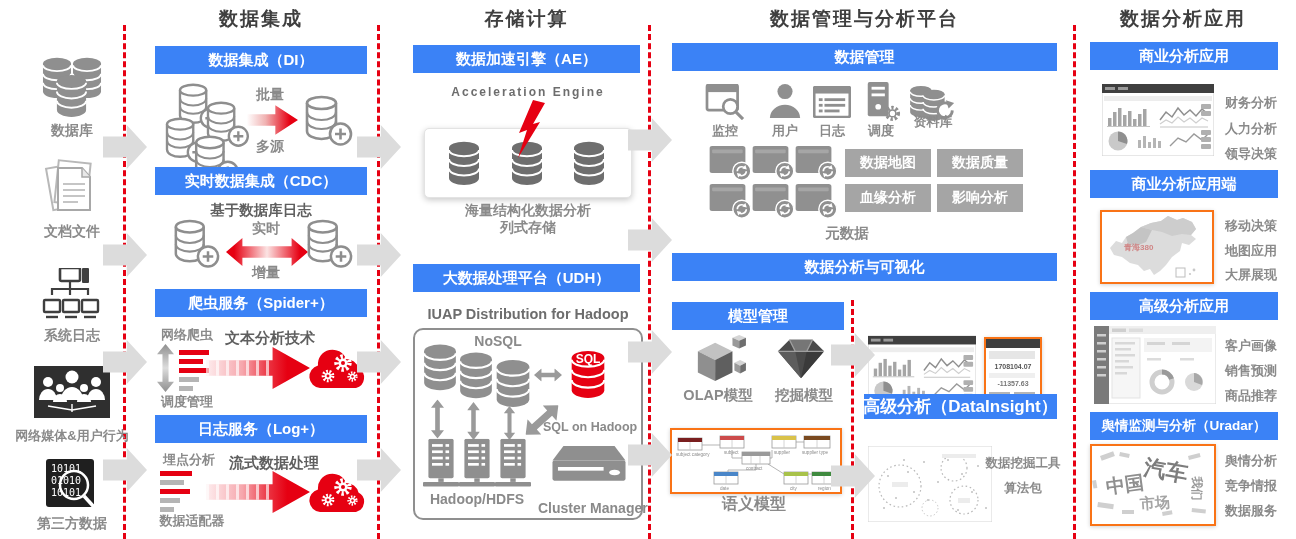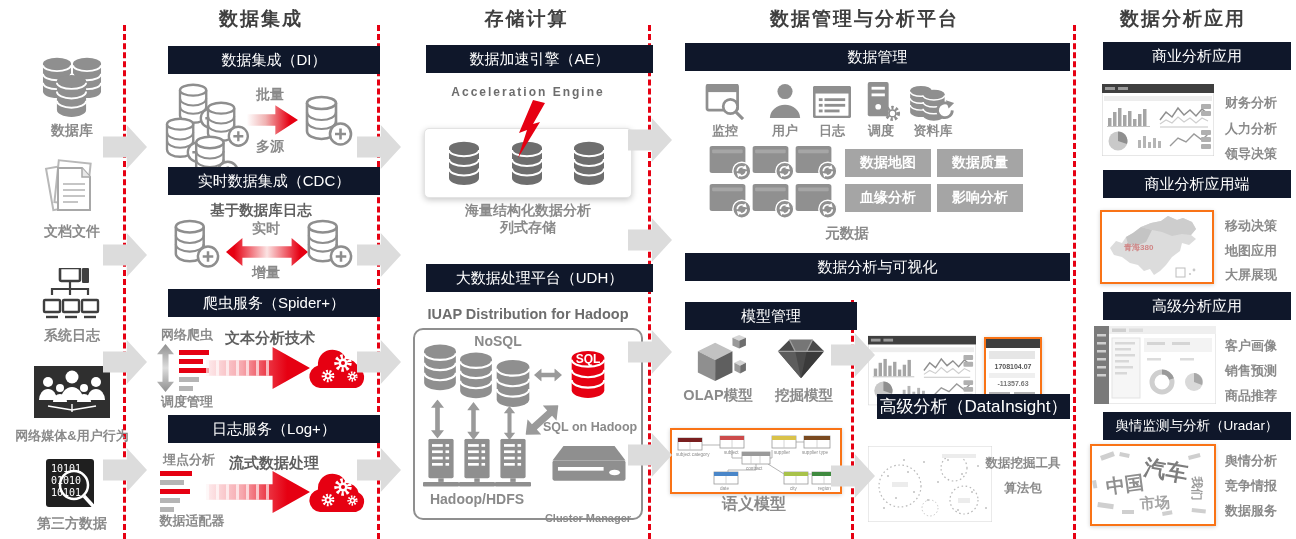--- a/index.html
+++ b/index.html
@@ -3,22 +3,22 @@
 <meta charset="utf-8">
 <style>
   html,body{margin:0;padding:0;background:#fff;}
   #canvas{position:relative;width:1296px;height:539px;background:#fff;overflow:hidden;
     font-family:"Liberation Sans","DejaVu Sans",sans-serif;}
   .abs{position:absolute;}
   .col-title{position:absolute;font-weight:bold;font-size:19px;color:#3f3f3f;text-align:center;letter-spacing:2px;}
   .divider{position:absolute;width:0;border-left:3px dashed #e60012;}
   .flow-arrow{position:absolute;width:44px;height:46px;background:#dcdcdc;
     clip-path:polygon(0 27%,54% 27%,54% 2%,100% 50%,54% 98%,54% 73%,0 73%);z-index:5;}
-  .banner{position:absolute;background:#0f172a;color:#fff;font-weight:normal;font-size:15px;
-    display:flex;align-items:center;justify-content:center;white-space:nowrap;z-index:2;margin-left:13px;}
+  .banner{position:absolute;background:#3b82f6;color:#fff;font-weight:bold;font-size:15px;
+    display:flex;align-items:center;justify-content:center;white-space:nowrap;z-index:2;}
   .lbl{position:absolute;font-weight:bold;color:#8a8a8a;text-align:center;white-space:nowrap;}
   .sublbl{position:absolute;font-weight:bold;color:#5f5f5f;text-align:center;white-space:nowrap;}
   .gray-btn{position:absolute;background:#a5a5a5;color:#fff;font-weight:bold;font-size:14px;
     display:flex;align-items:center;justify-content:center;}
   .card{position:absolute;background:#fff;border:1px solid #e3e3e3;box-shadow:0 2px 6px rgba(0,0,0,.22);border-radius:5px;}
   .img-card{position:absolute;background:#fff;border:2px solid #f97316;box-shadow:0 1px 4px rgba(0,0,0,.18);}
   .speed-arrow{position:absolute;
     background-image:repeating-linear-gradient(90deg,rgba(255,255,255,.65) 0 3px,rgba(255,255,255,0) 3px 10px),
       linear-gradient(90deg,rgba(230,0,18,.07) 0%,rgba(230,0,18,.35) 35%,rgba(230,0,18,.8) 60%,#e60012 78%);
     background-size:64% 100%,100% 100%;background-repeat:no-repeat;
@@ -425,21 +425,21 @@
   <svg class="abs" style="left:495px;top:438px;width:36px;height:50px" viewBox="0 0 40 54">
       <use href="#rack" style="color:#8f8f8f"></use>
     </svg>
   <div class="lbl" style="left:422px;top:491px;width:110px;font-size:14px">Hadoop/HDFS</div>
   <svg class="abs" style="left:550px;top:446px;width:78px;height:42px" viewBox="0 0 80 46">
     <polygon points="12,0 68,0 80,16 0,16" fill="#8f8f8f"></polygon>
     <rect x="0" y="16" width="80" height="22" rx="2" fill="#8f8f8f"></rect>
     <rect x="6" y="23" width="50" height="4" fill="#fff"></rect>
     <ellipse cx="68" cy="29" rx="6" ry="3" fill="#fff"></ellipse>
   </svg>
-  <div class="lbl" style="left:538px;top:512px;width:100px;font-size:11px">Cluster Manager</div>
+  <div class="lbl" style="left:538px;top:500px;width:100px;font-size:14px">Cluster Manager</div>
 
   <div class="banner" style="left:672px;top:43px;width:385px;height:28px">数据管理</div>
 
   <svg class="abs" style="left:705px;top:84px;width:40px;height:36px" viewBox="0 0 42 40">
     <rect x="1" y="1" width="34" height="28" rx="2" fill="none" stroke="#8f8f8f" stroke-width="3"></rect>
     <rect x="1" y="1" width="34" height="8" fill="#8f8f8f"></rect>
     <circle cx="27" cy="25" r="8" fill="#fff" stroke="#8f8f8f" stroke-width="3"></circle>
     <line x1="33" y1="31" x2="41" y2="39" stroke="#8f8f8f" stroke-width="3.5"></line>
   </svg>
   <div class="lbl" style="left:703px;top:122px;width:44px;font-size:13px">监控</div>
@@ -476,21 +476,21 @@
   </svg>
   <div class="lbl" style="left:859px;top:122px;width:44px;font-size:13px">调度</div>
 
   <svg class="abs" style="left:908px;top:84px;width:48px;height:38px" viewBox="0 0 52 40">
     <use href="#cyl" x="0" y="0" width="28" height="36" style="color:#8f8f8f"></use>
     <use href="#cyl" x="14" y="4" width="28" height="36" style="color:#8f8f8f"></use>
     <circle cx="41" cy="28" r="9" fill="#fff"></circle>
     <path d="M48 28 a8 8 0 1 1 -4 -7" fill="none" stroke="#8f8f8f" stroke-width="3"></path>
     <polygon points="41,17 50,20 44,26" fill="#8f8f8f"></polygon>
   </svg>
-  <div class="lbl" style="left:905px;top:122px;width:56px;font-size:13px">资料库</div>
+  <div class="lbl" style="left:905px;top:113px;width:56px;font-size:13px">资料库</div>
 
   <svg class="abs" style="left:708px;top:146px;width:46px;height:36px" viewBox="0 0 48 40">
       <use href="#metaBox"></use>
     </svg>
   <svg class="abs" style="left:751px;top:146px;width:46px;height:36px" viewBox="0 0 48 40">
       <use href="#metaBox"></use>
     </svg>
   <svg class="abs" style="left:794px;top:146px;width:46px;height:36px" viewBox="0 0 48 40">
       <use href="#metaBox"></use>
     </svg>

